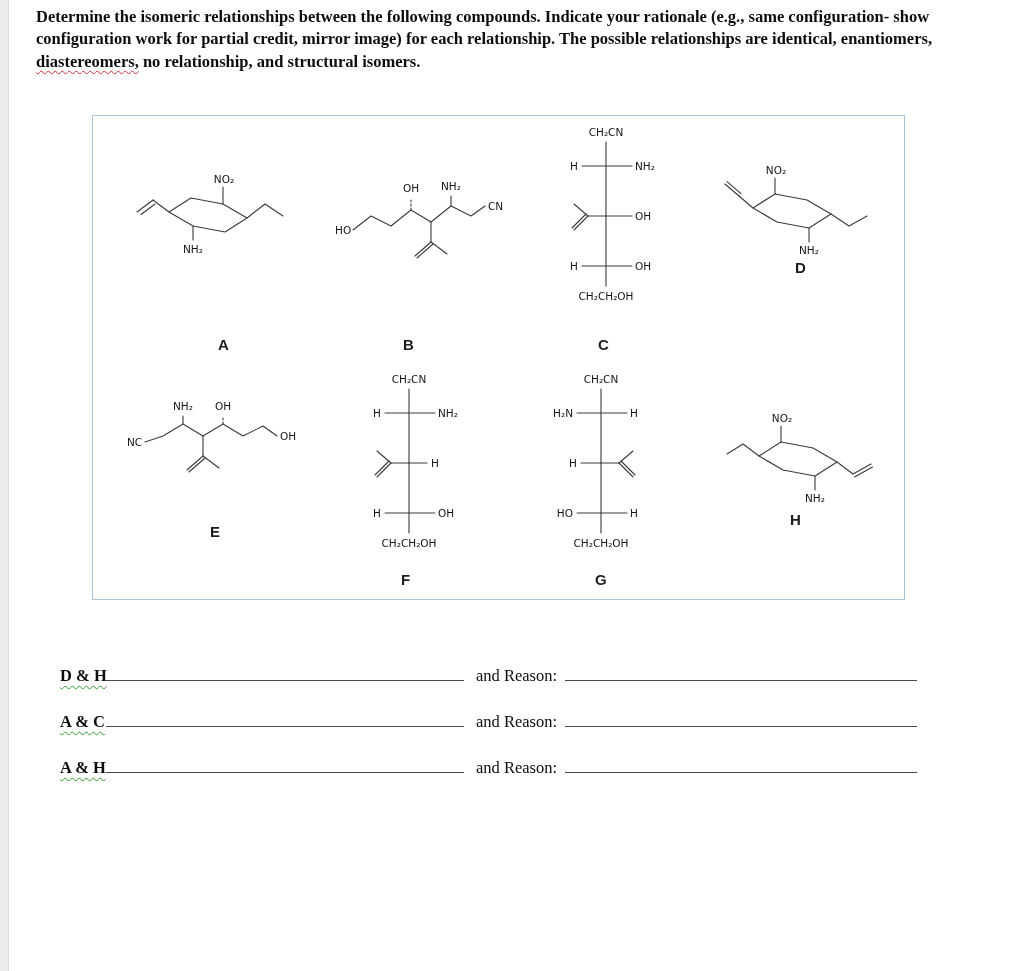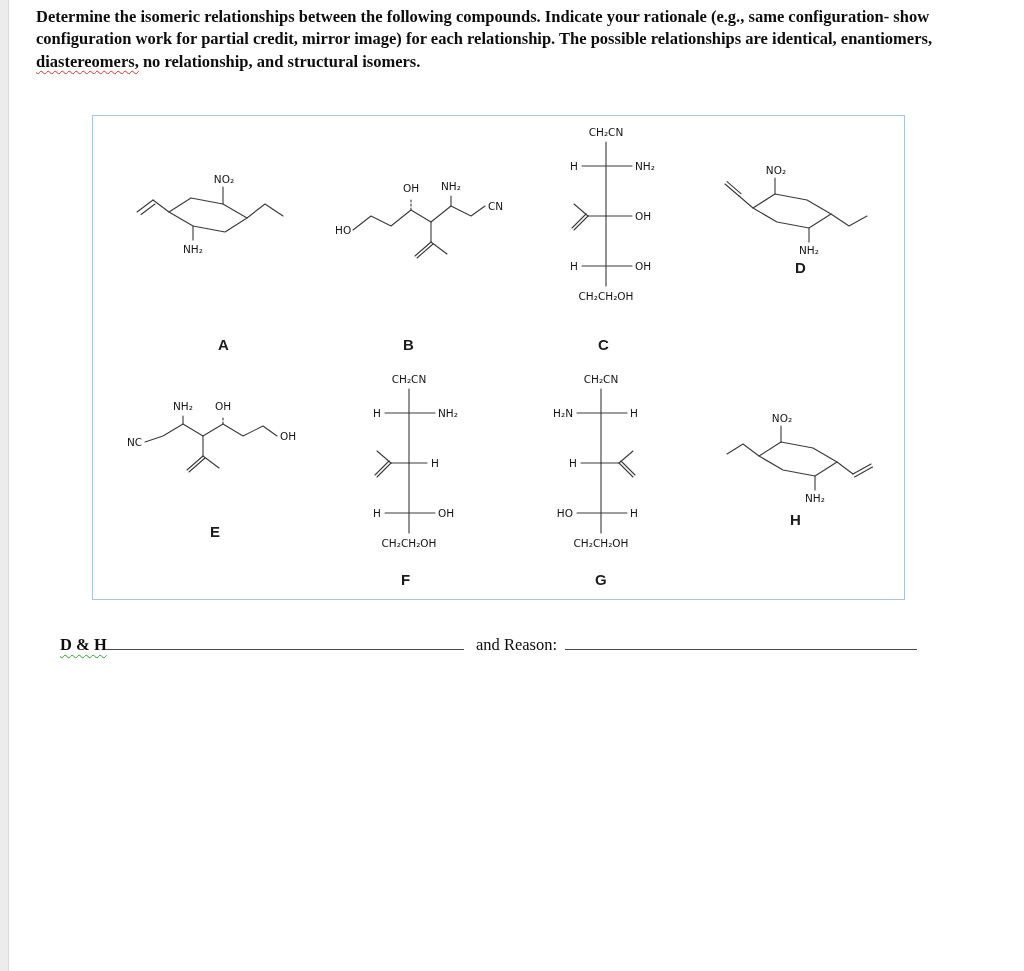--- a/index.html
+++ b/index.html
@@ -15,21 +15,21 @@
   .structures-box { position:absolute; left:92px; top:115px; width:813px; height:485px;
                     border:1px solid #a9c6dc; background:#fff; }
   .struct { position:absolute; }
   .struct-label { position:absolute; font-family:"Liberation Sans", sans-serif;
                   font-weight:700; font-size:15px; color:#1c1c1c; }
   svg.chem { overflow:visible; display:block; }
   svg.chem path { stroke:#3a3a3a; stroke-width:1.1; fill:none;
                   stroke-linecap:round; stroke-linejoin:round; }
   svg.chem path.dash { stroke-dasharray:2,2; }
   svg.chem text { fill:#141414; font-family:"DejaVu Sans", sans-serif; font-size:10.5px; }
-  .questions { position:absolute; left:60px; top:635px; }
+  .questions { position:absolute; left:60px; top:666px; }
   .q-row { height:46px; white-space:nowrap; }
   .pair { display:inline-block; width:46px; font-size:16.5px; font-weight:600; color:#0d0d0d;
           text-decoration: underline wavy #2fa12f 1px; text-underline-offset:4px;
           text-decoration-skip-ink:none; }
   .blank { display:inline-block; height:15px; border-bottom:1px solid #4a4a4a;
            vertical-align:baseline; }
   .blank1 { width:358px; }
   .blank2 { width:352px; }
   .reason { font-size:16.5px; color:#0d0d0d; margin:0 8px 0 12px; }
 </style>
@@ -200,14 +200,20 @@
       </svg>
     </div>
     <div class="struct-label" style="left:697px; top:395px;">H</div>
 
   </div>
 
   <div class="questions">
     <div class="q-row">
       <span class="pair">D &amp; H</span><span class="blank blank1"></span><span class="reason">and Reason:</span><span class="blank blank2"></span>
     </div>
+    <div class="q-row">
+      <span class="pair">A &amp; C</span><span class="blank blank1"></span><span class="reason">and Reason:</span><span class="blank blank2"></span>
+    </div>
+    <div class="q-row">
+      <span class="pair">A &amp; H</span><span class="blank blank1"></span><span class="reason">and Reason:</span><span class="blank blank2"></span>
+    </div>
   </div>
 </div>
 
 </body></html>

